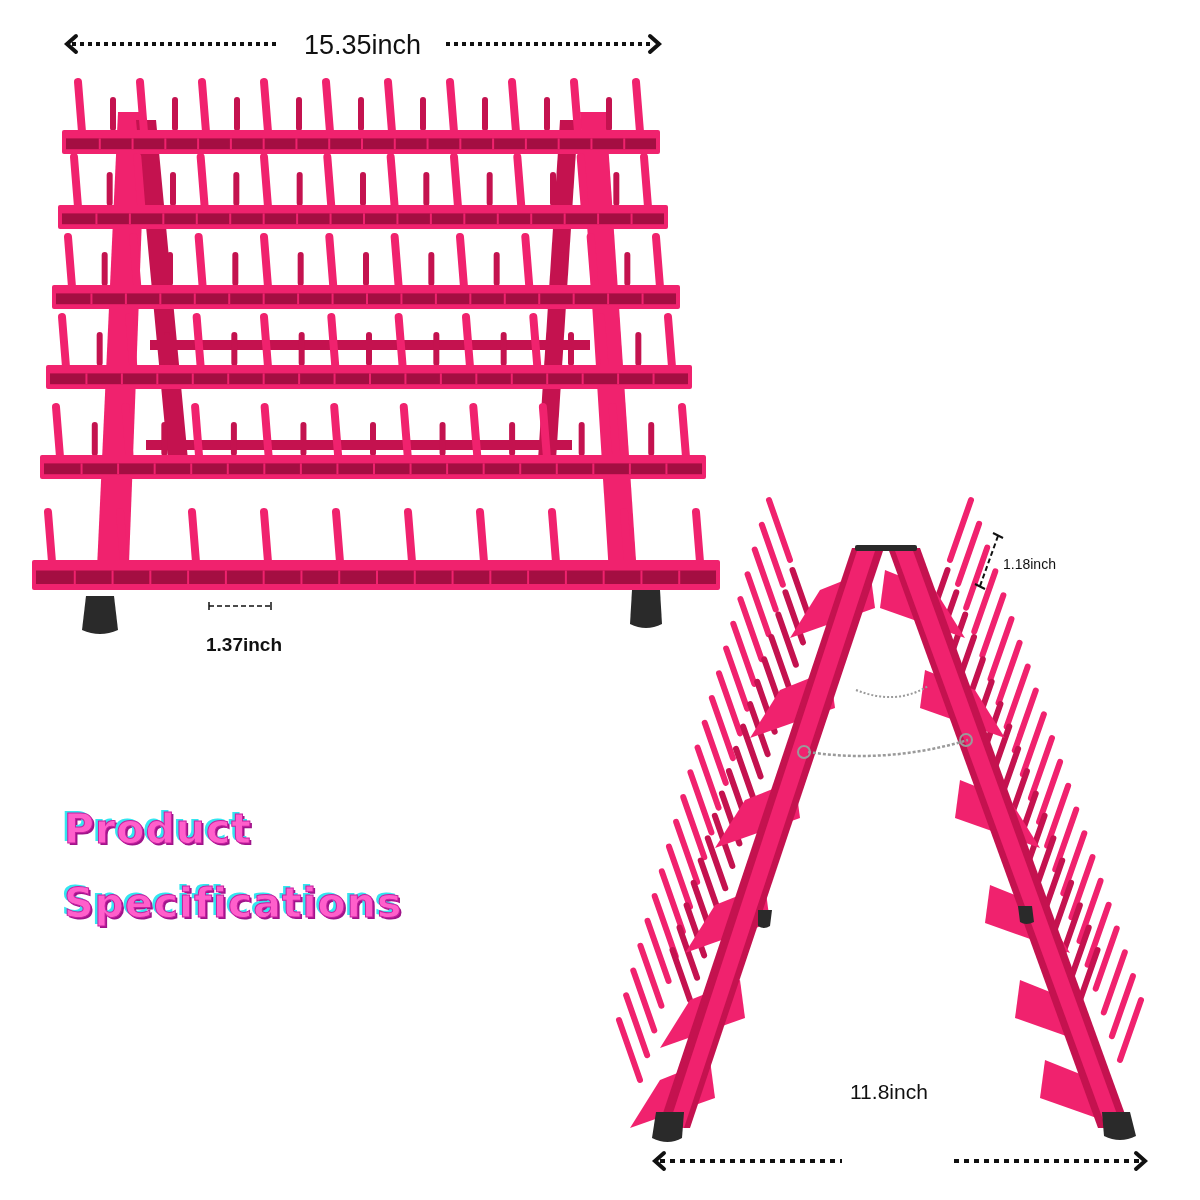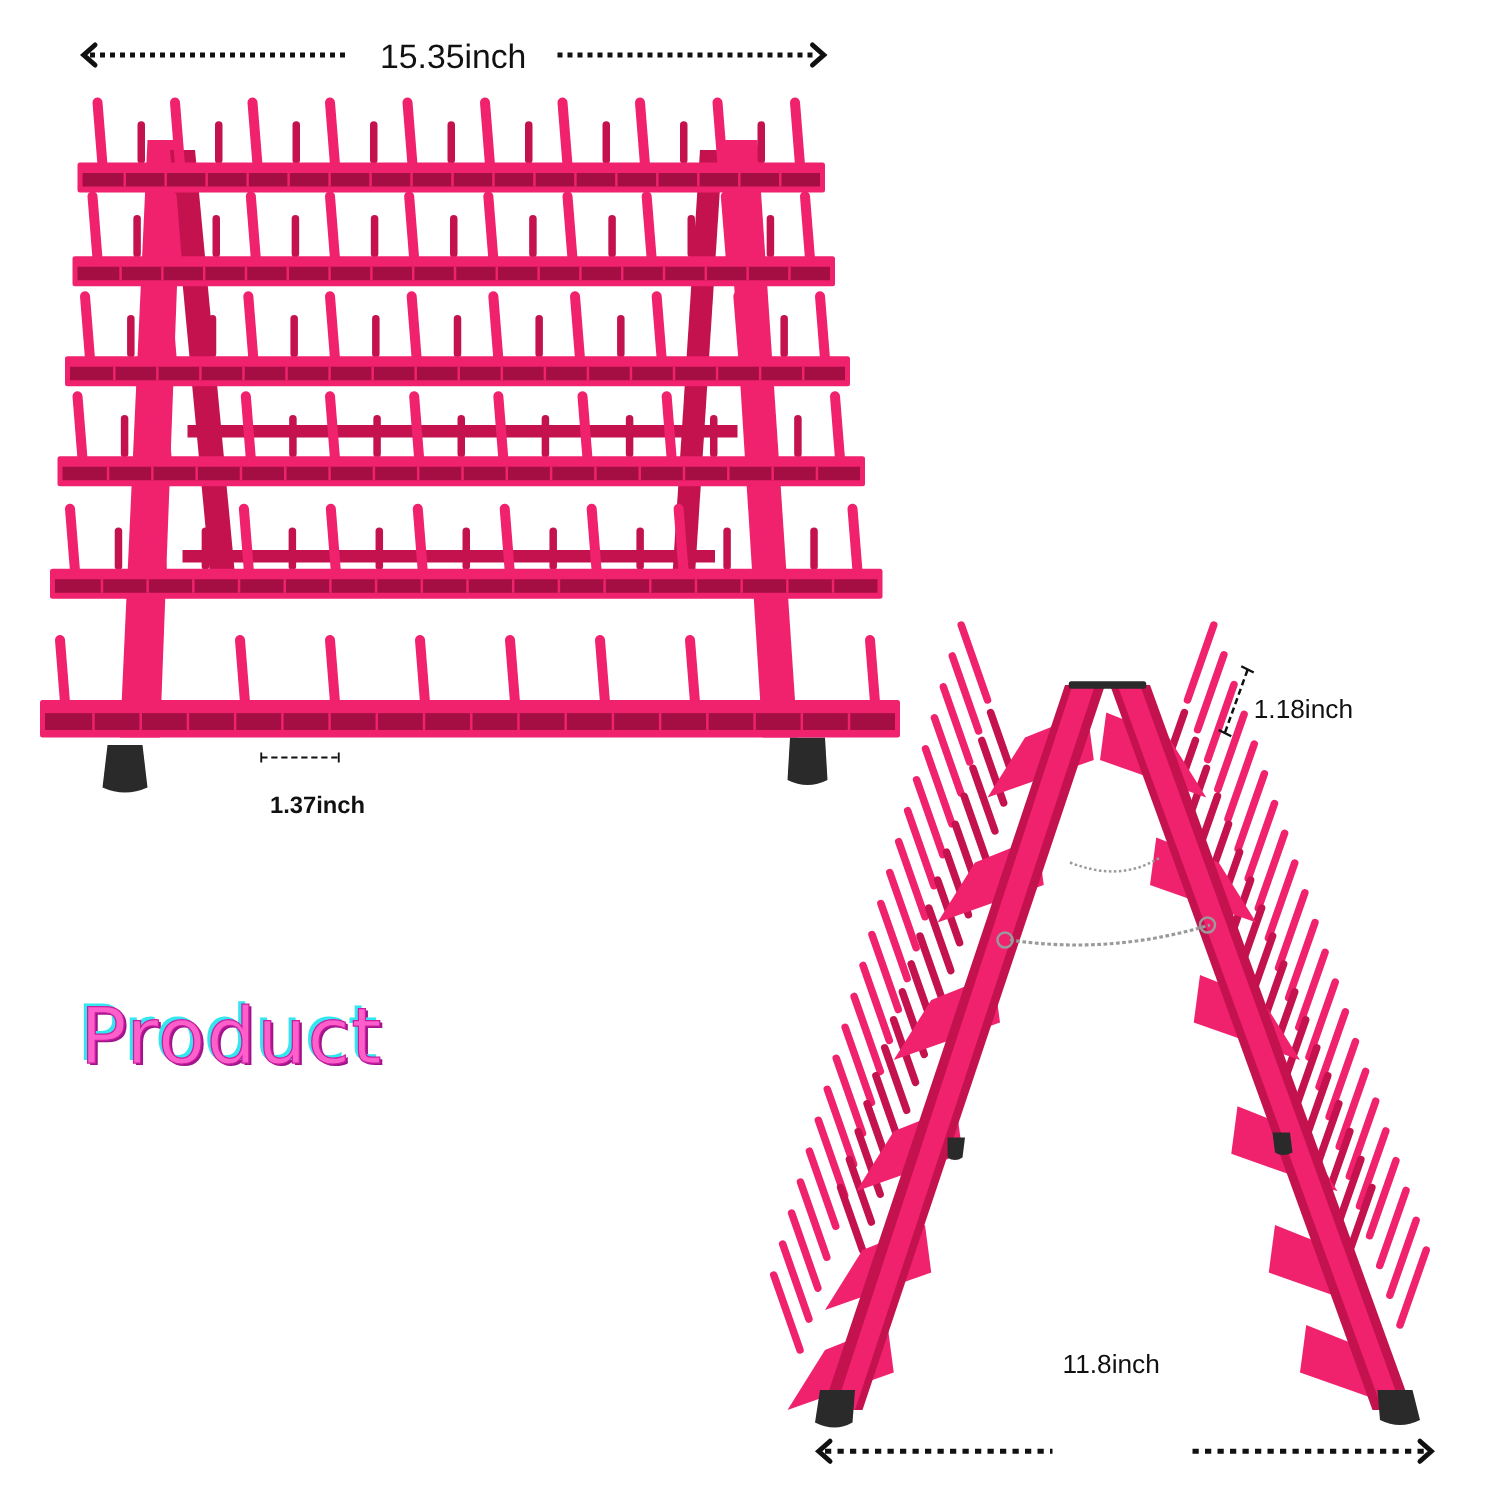--- a/index.html
+++ b/index.html
@@ -3,21 +3,21 @@
 <meta charset="utf-8">
 <style>
   html, body { margin: 0; padding: 0; background: #ffffff; }
   body { width: 1200px; height: 1200px; position: relative; overflow: hidden;
          font-family: "Liberation Sans", "DejaVu Sans", sans-serif; }
   .abs { position: absolute; }
   .dim-label { color: #111; font-size: 27px; white-space: nowrap; }
   .dim-label.bold { font-weight: bold; font-size: 19px; }
   .title {
     font-family: "DejaVu Sans", "Liberation Sans", sans-serif;
-    font-weight: 400; font-size: 62px; line-height: 74px;
+    font-weight: 700; font-size: 41px; line-height: 74px;
     color: #ff5fcb; letter-spacing: 1px;
     text-shadow: -3px -2px 0 #33e6f0, 2px 2px 0 #a0148a;
     -webkit-text-stroke: 1px #c61fa0;
   }
   svg { position: absolute; left: 0; top: 0; }
 </style>
 </head>
 <body>
 
 <svg id="front-rack" width="1200" height="1200" viewBox="0 0 1200 1200">
@@ -385,19 +385,20 @@
 
   <g stroke="#111" stroke-width="4" fill="none">
     <line x1="660" y1="1161" x2="842" y2="1161" stroke-dasharray="5 5"></line>
     <line x1="954" y1="1161" x2="1140" y2="1161" stroke-dasharray="5 5"></line>
     <polyline points="664,1153 655,1161 664,1169" stroke-linecap="round"></polyline>
     <polyline points="1136,1153 1145,1161 1136,1169" stroke-linecap="round"></polyline>
   </g>
 </svg>
 
 <div class="abs dim-label" style="left:304px; top:30px;">15.35inch</div>
-<div class="abs dim-label bold" style="left:216px; top:634px;">1.37inch</div>
-<div class="abs dim-label" style="left:1003px; top:556px; font-size:21px;">1.18inch</div>
+<div class="abs dim-label bold" style="left:206px; top:634px;">1.37inch</div>
+<div class="abs dim-label" style="left:1003px; top:556px; font-size:14px;">1.18inch</div>
 <div class="abs dim-label" style="left:850px; top:1080px; font-size:21px;">11.8inch</div>
 
 <div class="abs" style="left:64px; top:792px;">
   <div class="title">Product</div>
+  <div class="title">Specifications</div>
 </div>
 
 </body></html>

